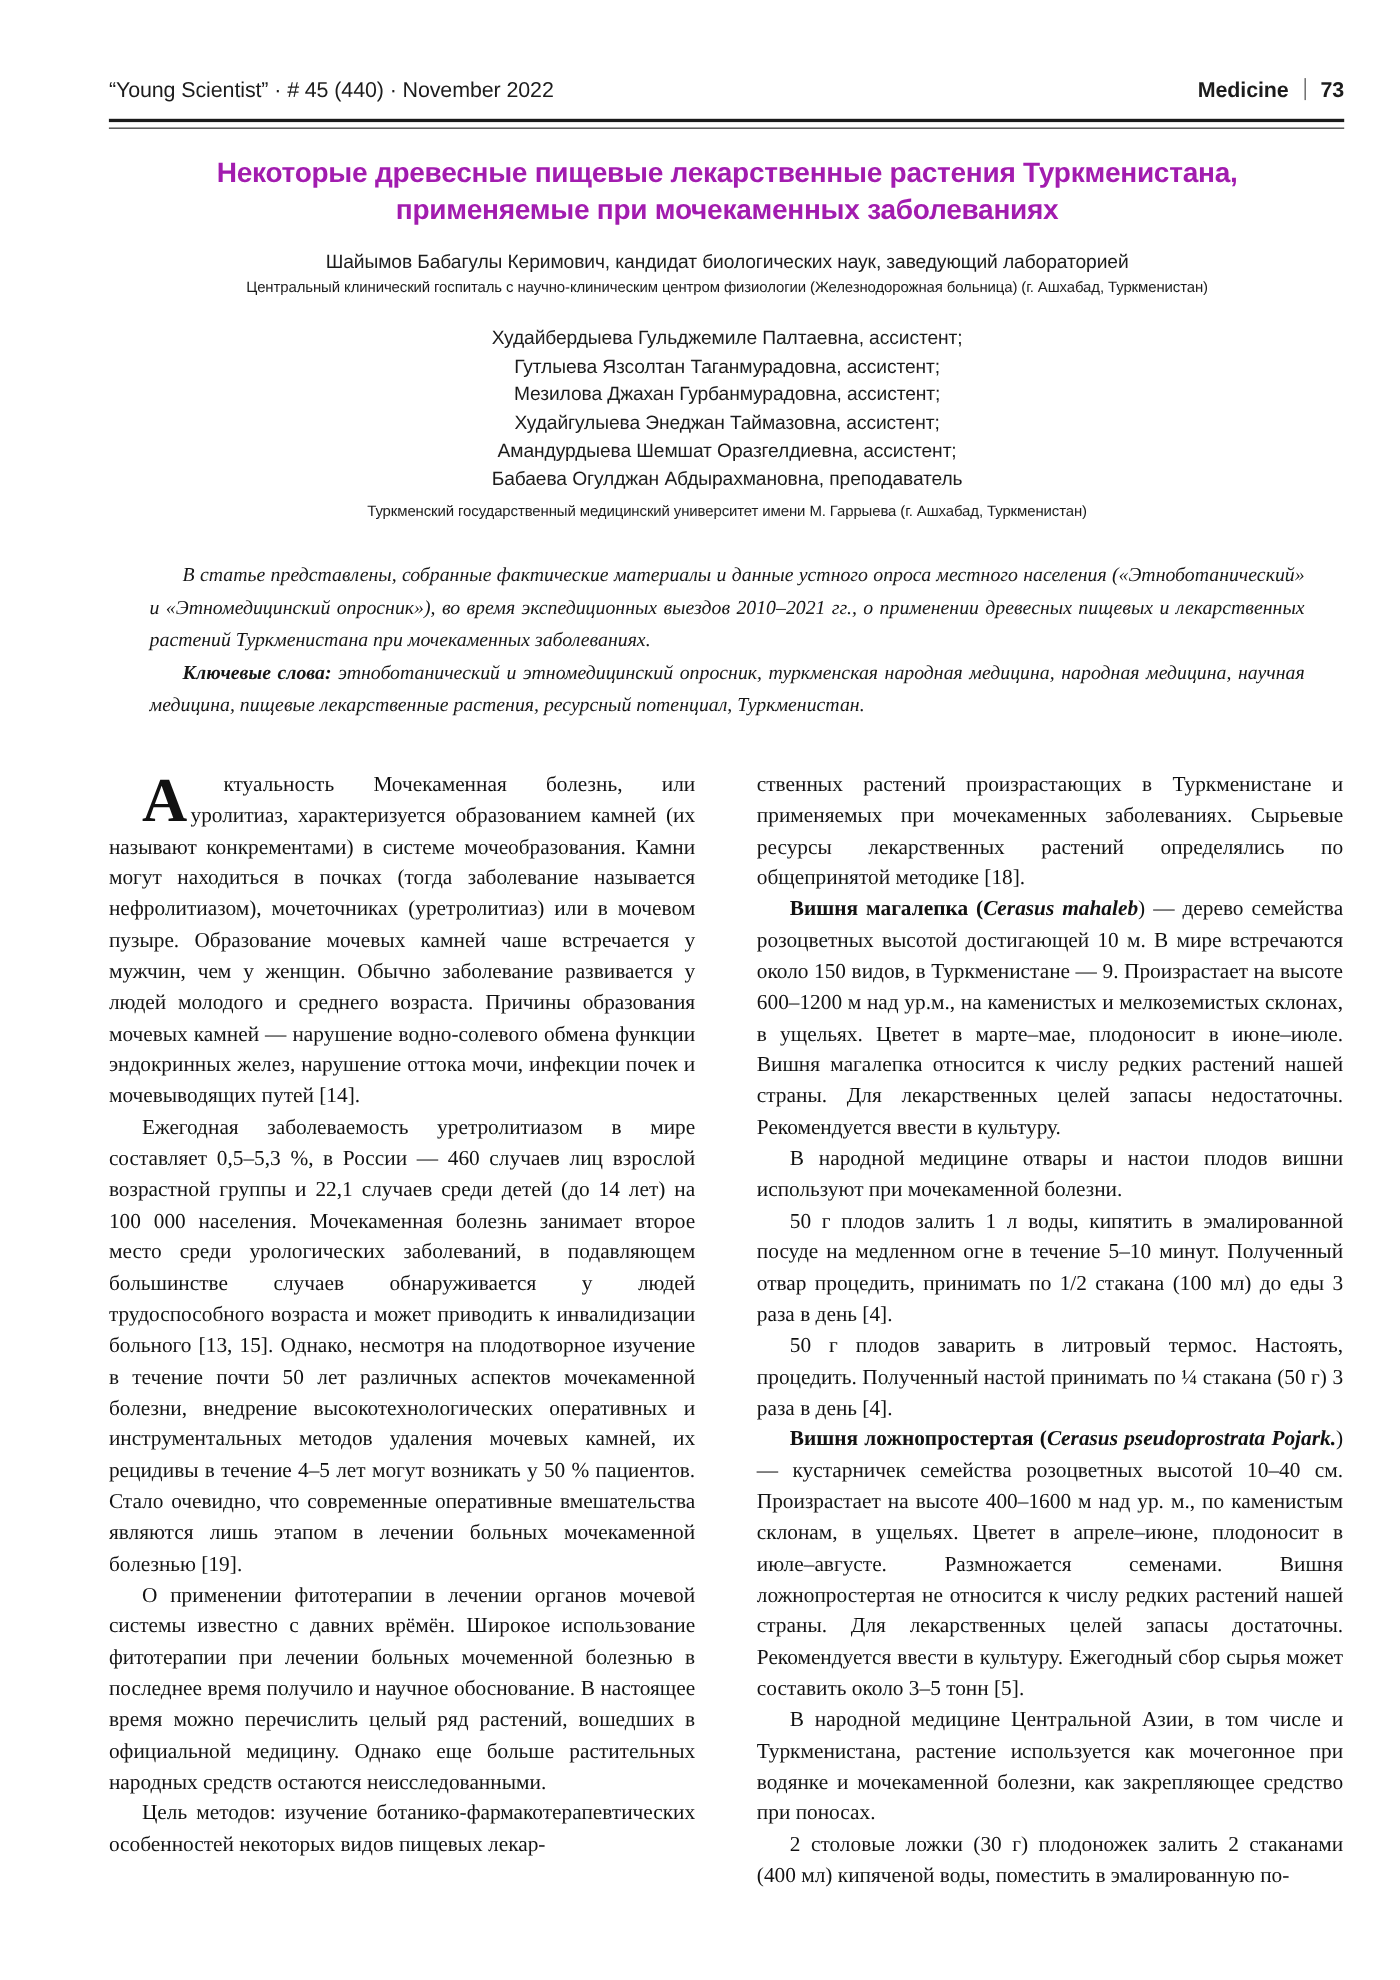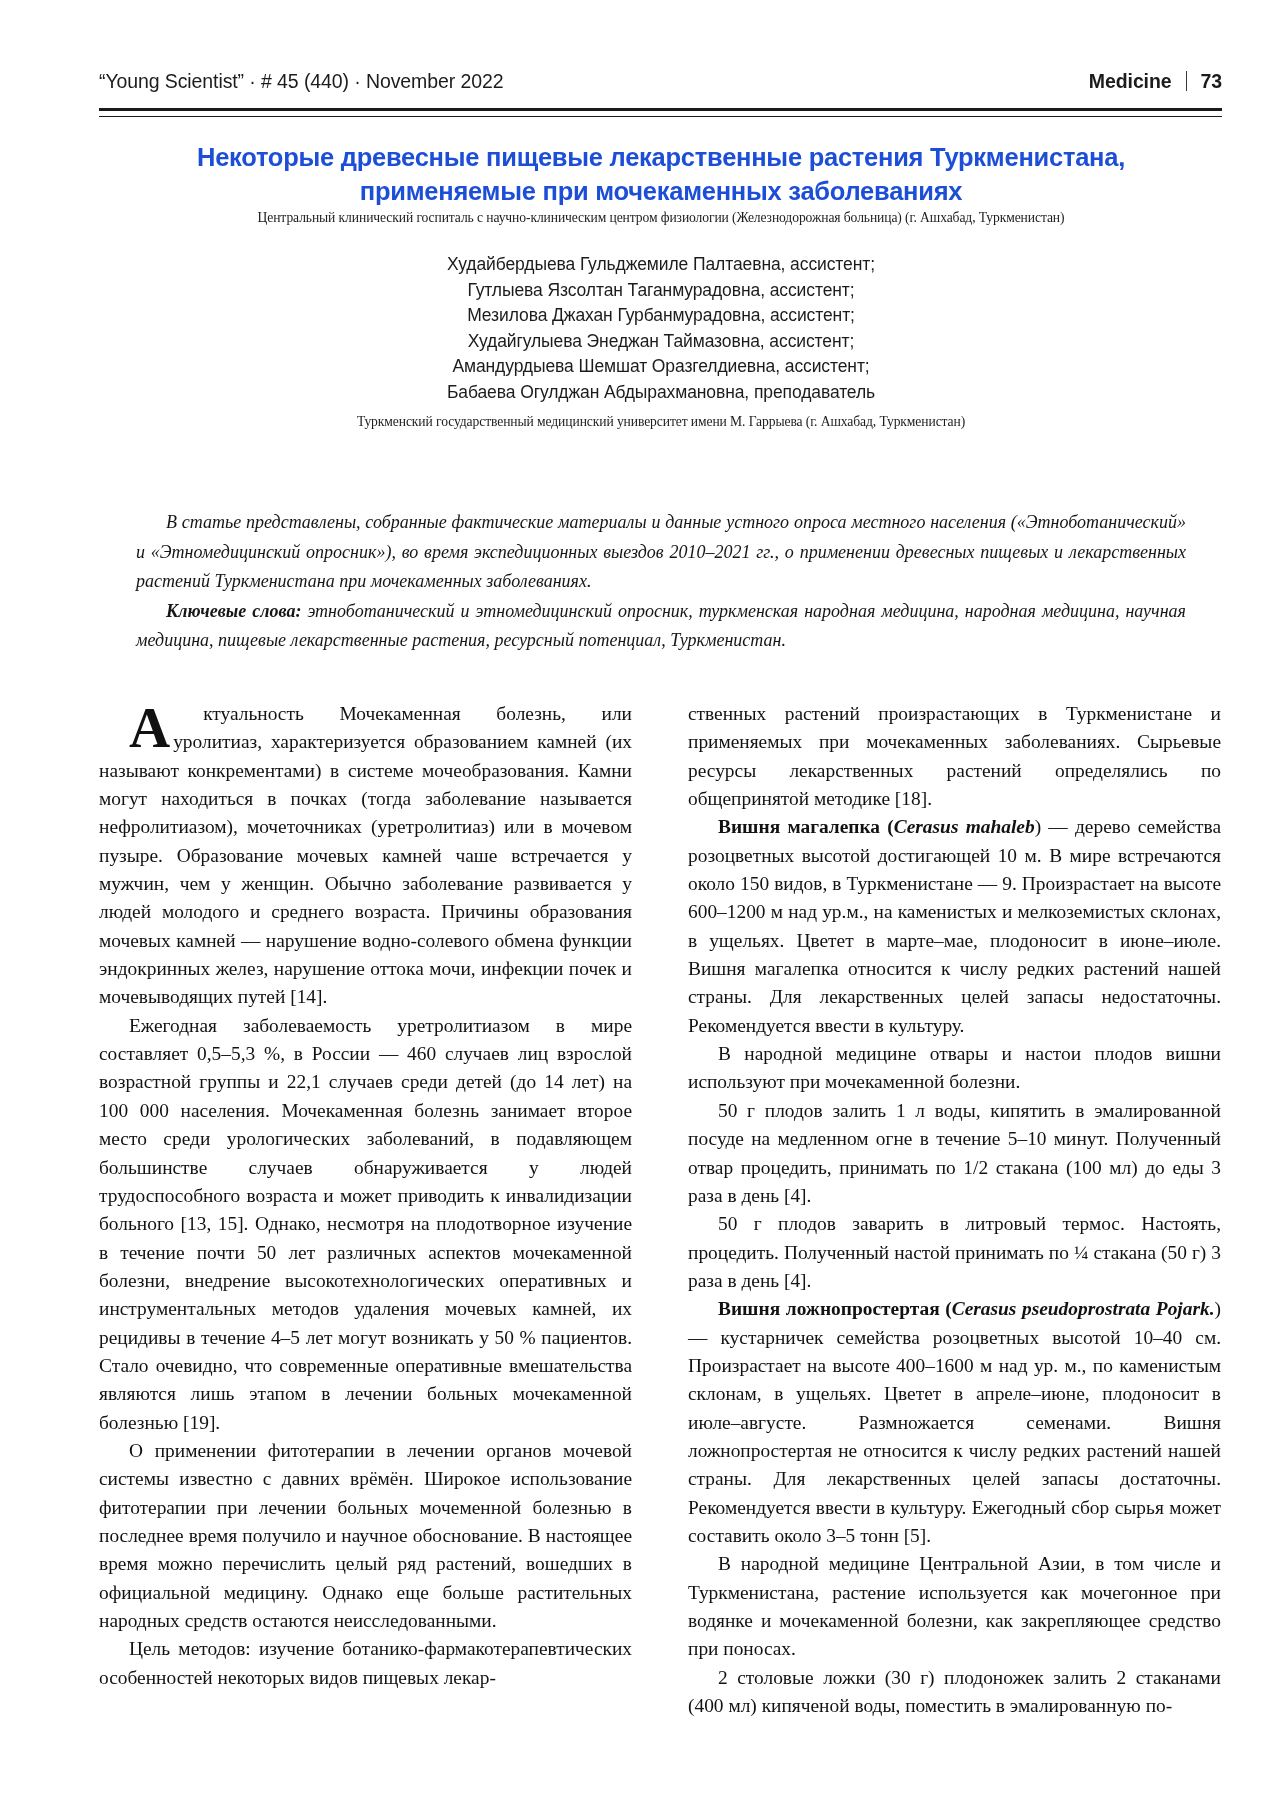--- a/index.html
+++ b/index.html
@@ -74,34 +74,34 @@
     top: 140px;
     width: 1050px;
     text-align: center;
   }
   .article-title {
     font-family: "Liberation Sans", "DejaVu Sans", sans-serif;
     font-weight: 700;
     font-size: 25.5px;
     line-height: 34px;
     letter-spacing: -0.25px;
-    color: #1d4ed8;
+    color: #a21caf;
     margin: 0;
   }
 
   .authors {
     margin-top: 18px;
     font-family: "Liberation Sans", "DejaVu Sans", sans-serif;
     font-size: 17.5px;
     line-height: 25px;
     color: #1c1c1c;
     letter-spacing: -0.1px;
   }
   .affil {
-    font-family: Liberation Serif, serif;
+    font-family: Liberation Sans, sans-serif;
     font-size: 13.6px;
     line-height: 19px;
     color: #1c1c1c;
     letter-spacing: -0.1px;
   }
   .authors-group2 {
     margin-top: 25px;
     font-family: "Liberation Sans", "DejaVu Sans", sans-serif;
     font-size: 17.5px;
     line-height: 25.5px;
@@ -191,20 +191,21 @@
     </span>
   </div>
   <div class="rule-double"></div>
 
   <div class="titleblock">
     <h1 class="article-title">
       <span>Некоторые древесные пищевые лекарственные растения Туркменистана,</span><br>
       <span>применяемые при мочекаменных заболеваниях</span>
     </h1>
 
+    <div class="authors">Шайымов Бабагулы Керимович, кандидат биологических наук, заведующий лабораторией</div>
     <div class="affil">Центральный клинический госпиталь с научно-клиническим центром физиологии (Железнодорожная больница) (г. Ашхабад, Туркменистан)</div>
 
     <div class="authors-group2">
       <div>Худайбердыева Гульджемиле Палтаевна, ассистент;</div>
       <div>Гутлыева Язсолтан Таганмурадовна, ассистент;</div>
       <div>Мезилова Джахан Гурбанмурадовна, ассистент;</div>
       <div>Худайгулыева Энеджан Таймазовна, ассистент;</div>
       <div>Амандурдыева Шемшат Оразгелдиевна, ассистент;</div>
       <div>Бабаева Огулджан Абдырахмановна, преподаватель</div>
     </div>

